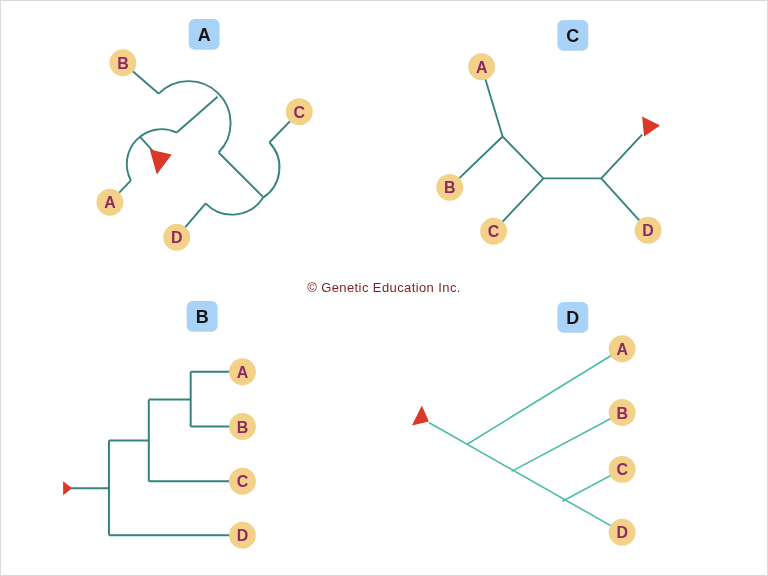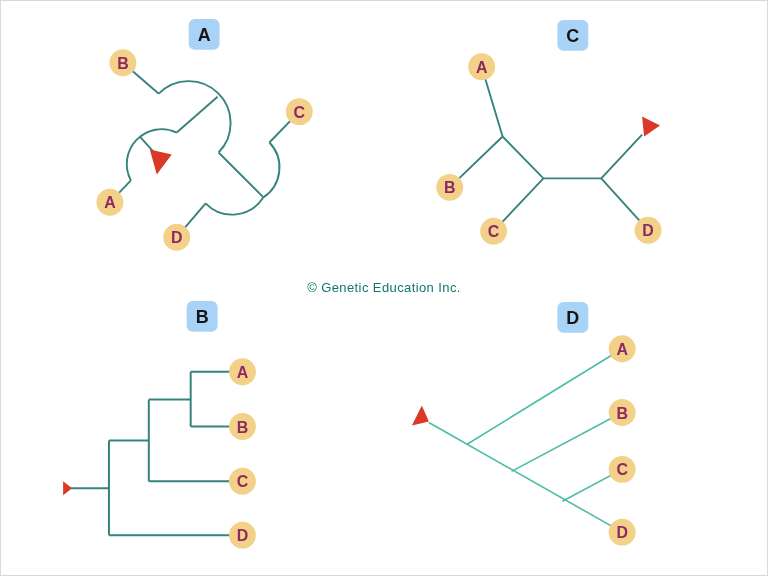--- a/index.html
+++ b/index.html
@@ -25,21 +25,21 @@
     height: 100%;
   }
   .watermark {
     position: absolute;
     left: 0;
     right: 0;
     top: 279px;
     text-align: center;
     font-size: 13px;
     letter-spacing: 0.4px;
-    color: #0f766e;
+    color: #7f1d1d;
     pointer-events: none;
   }
   .branch-path {
     fill: none;
   }
   .taxon-letter {
     font-family: "Liberation Sans", sans-serif;
     font-weight: bold;
   }
   .panel-label-letter {

